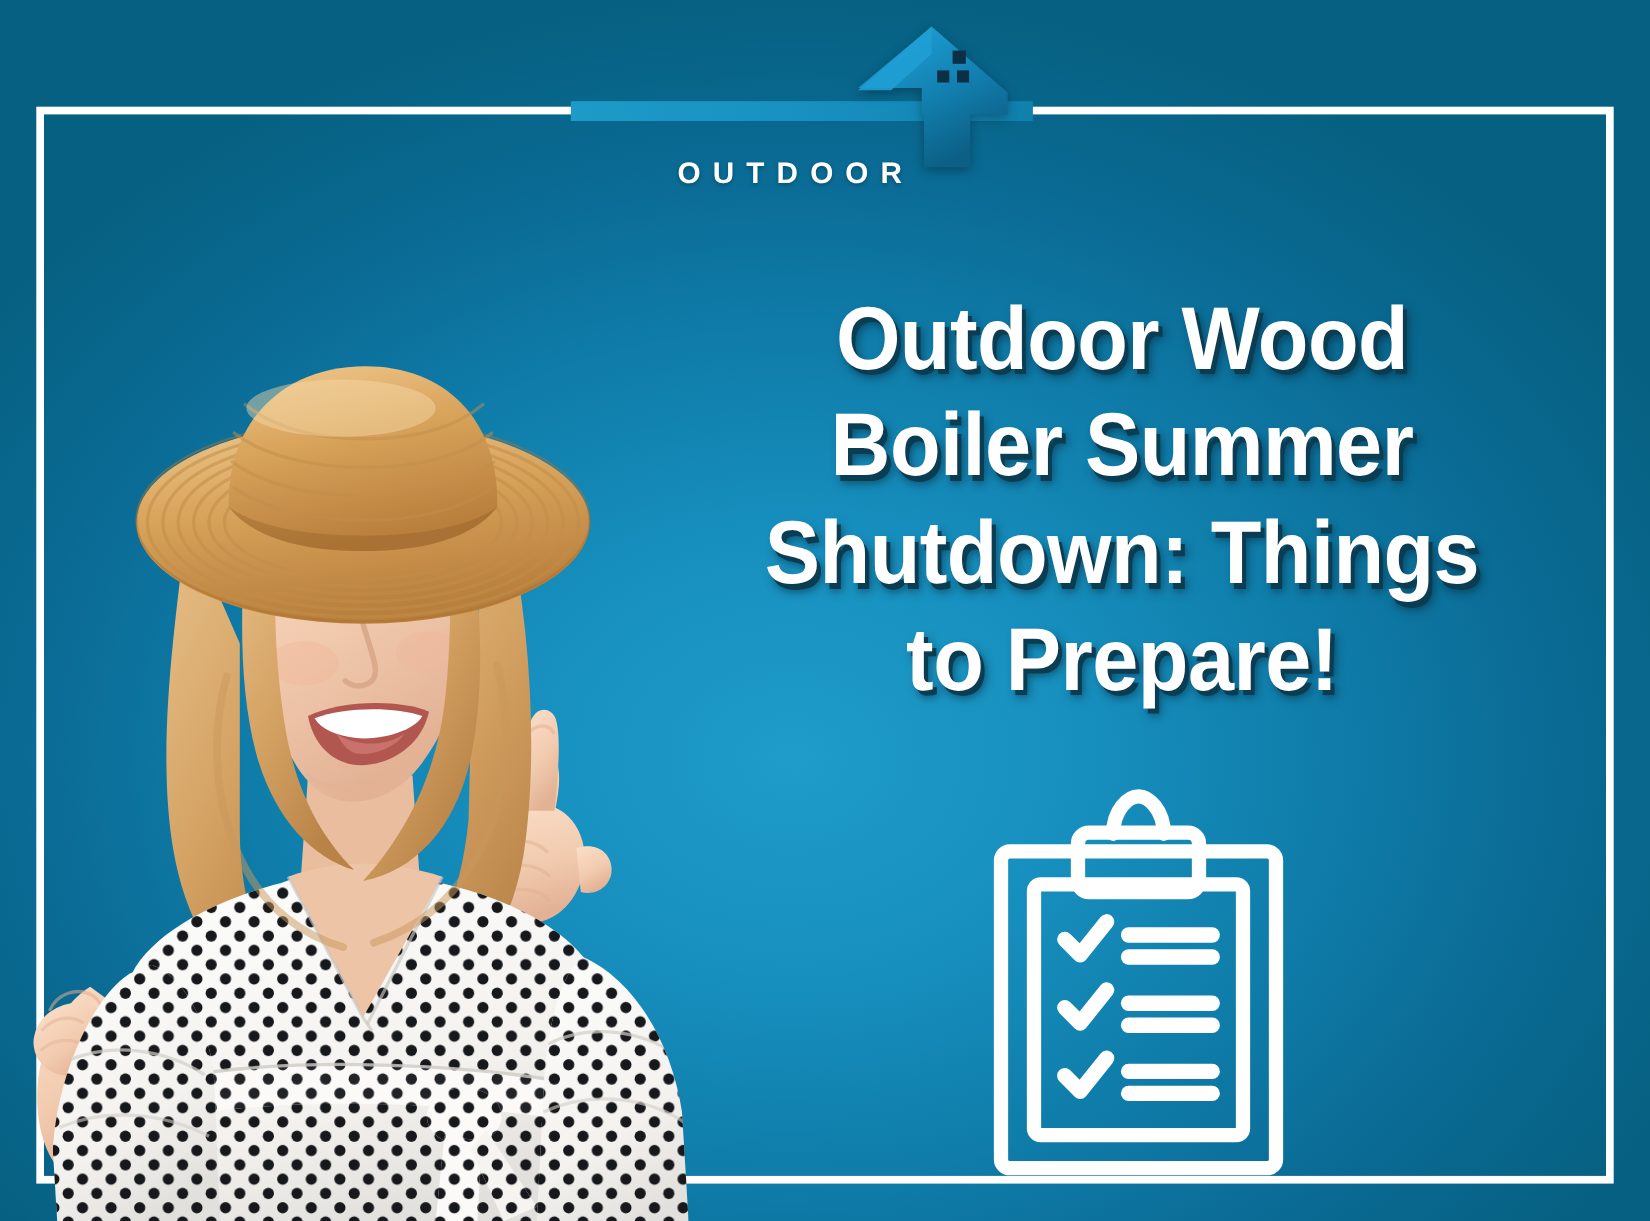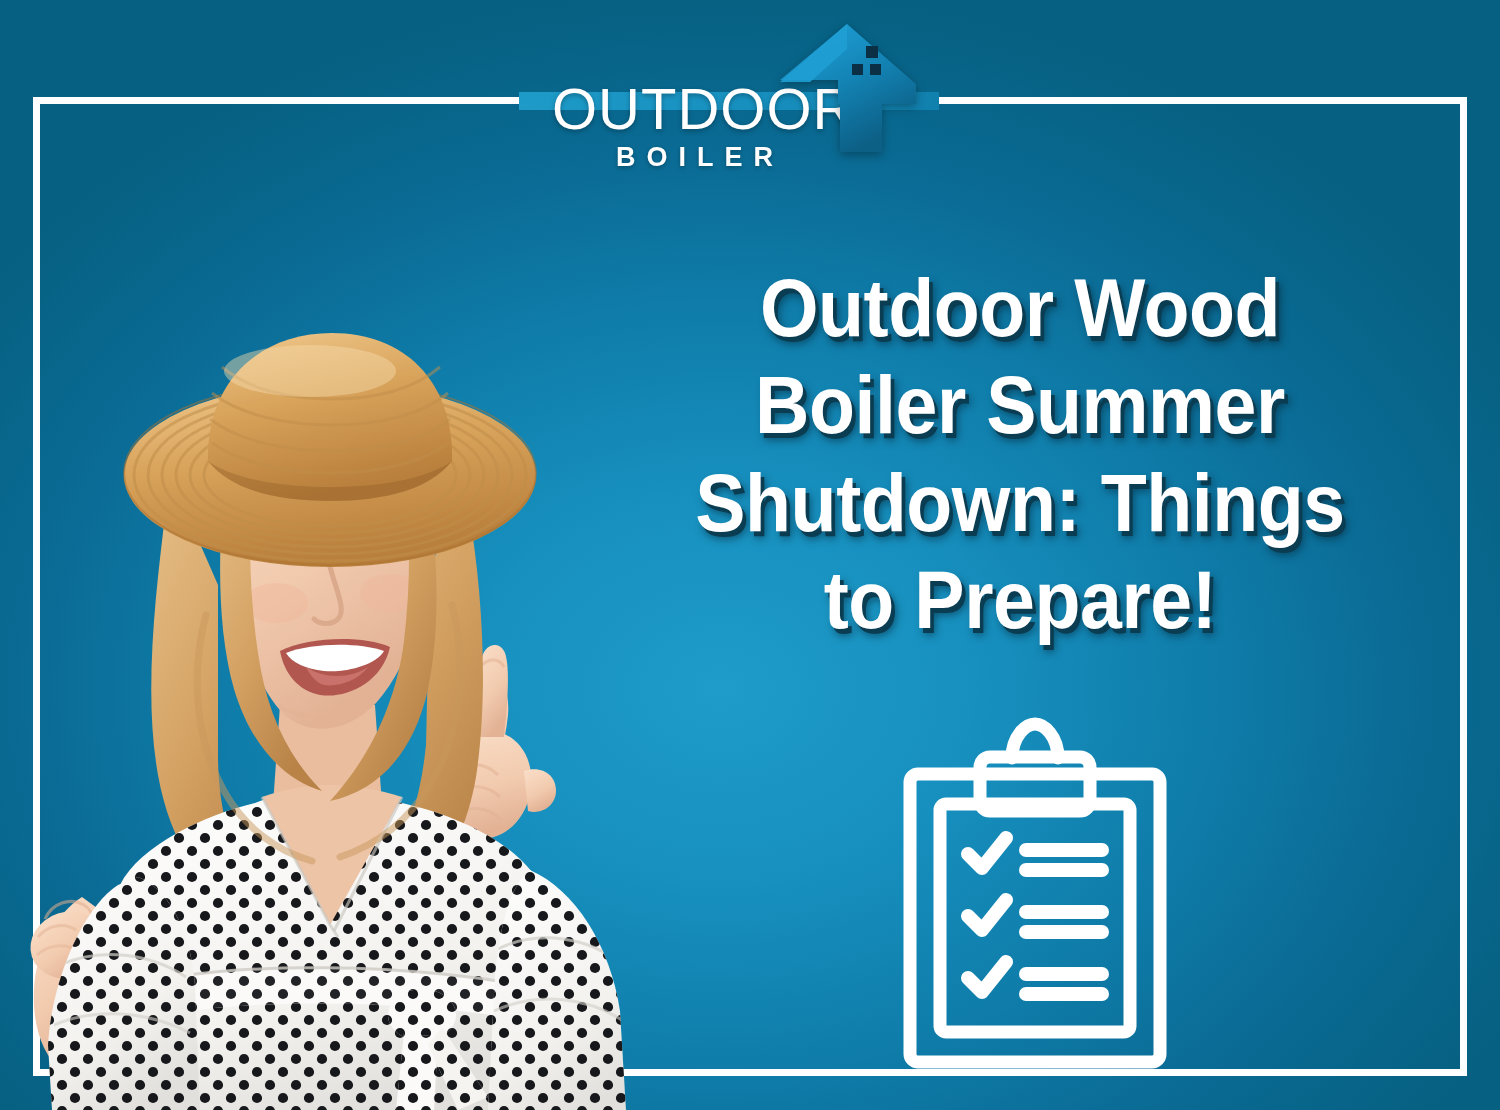--- a/index.html
+++ b/index.html
@@ -322,22 +322,21 @@
 
         <ellipse cx="320" cy="86" rx="86" ry="26" fill="#f6dcae" opacity="0.45"></ellipse>
 
         <path d="M218 176 C240 204 284 216 340 216 C396 216 440 204 462 176
                  C440 192 396 202 340 202 C284 202 240 192 218 176 Z" fill="#8d5c25" opacity="0.35"></path>
       </g>
     </svg>
   </div>
 
   <div class="logo">
-    <div class="logo-word">OUTDOOR</div>
-    <div class="logo-sub">BOILER</div>
+    <div class="logo-sub">OUTDOOR</div>
     <svg class="logo-mark" viewBox="0 0 140 132" xmlns="http://www.w3.org/2000/svg">
       <defs>
         <linearGradient id="markG" x1="0" y1="0" x2="0.55" y2="1">
           <stop offset="0%" stop-color="#21a6de"></stop>
           <stop offset="55%" stop-color="#1383b4"></stop>
           <stop offset="100%" stop-color="#0c5f85"></stop>
         </linearGradient>
       </defs>
 
       <path d="M69 2 L138 62 L138 82 L104 82 L104 130 L62 130 L62 82 L60 82 L60 58 L30 58 L2 58 Z" fill="url(#markG)"></path>

